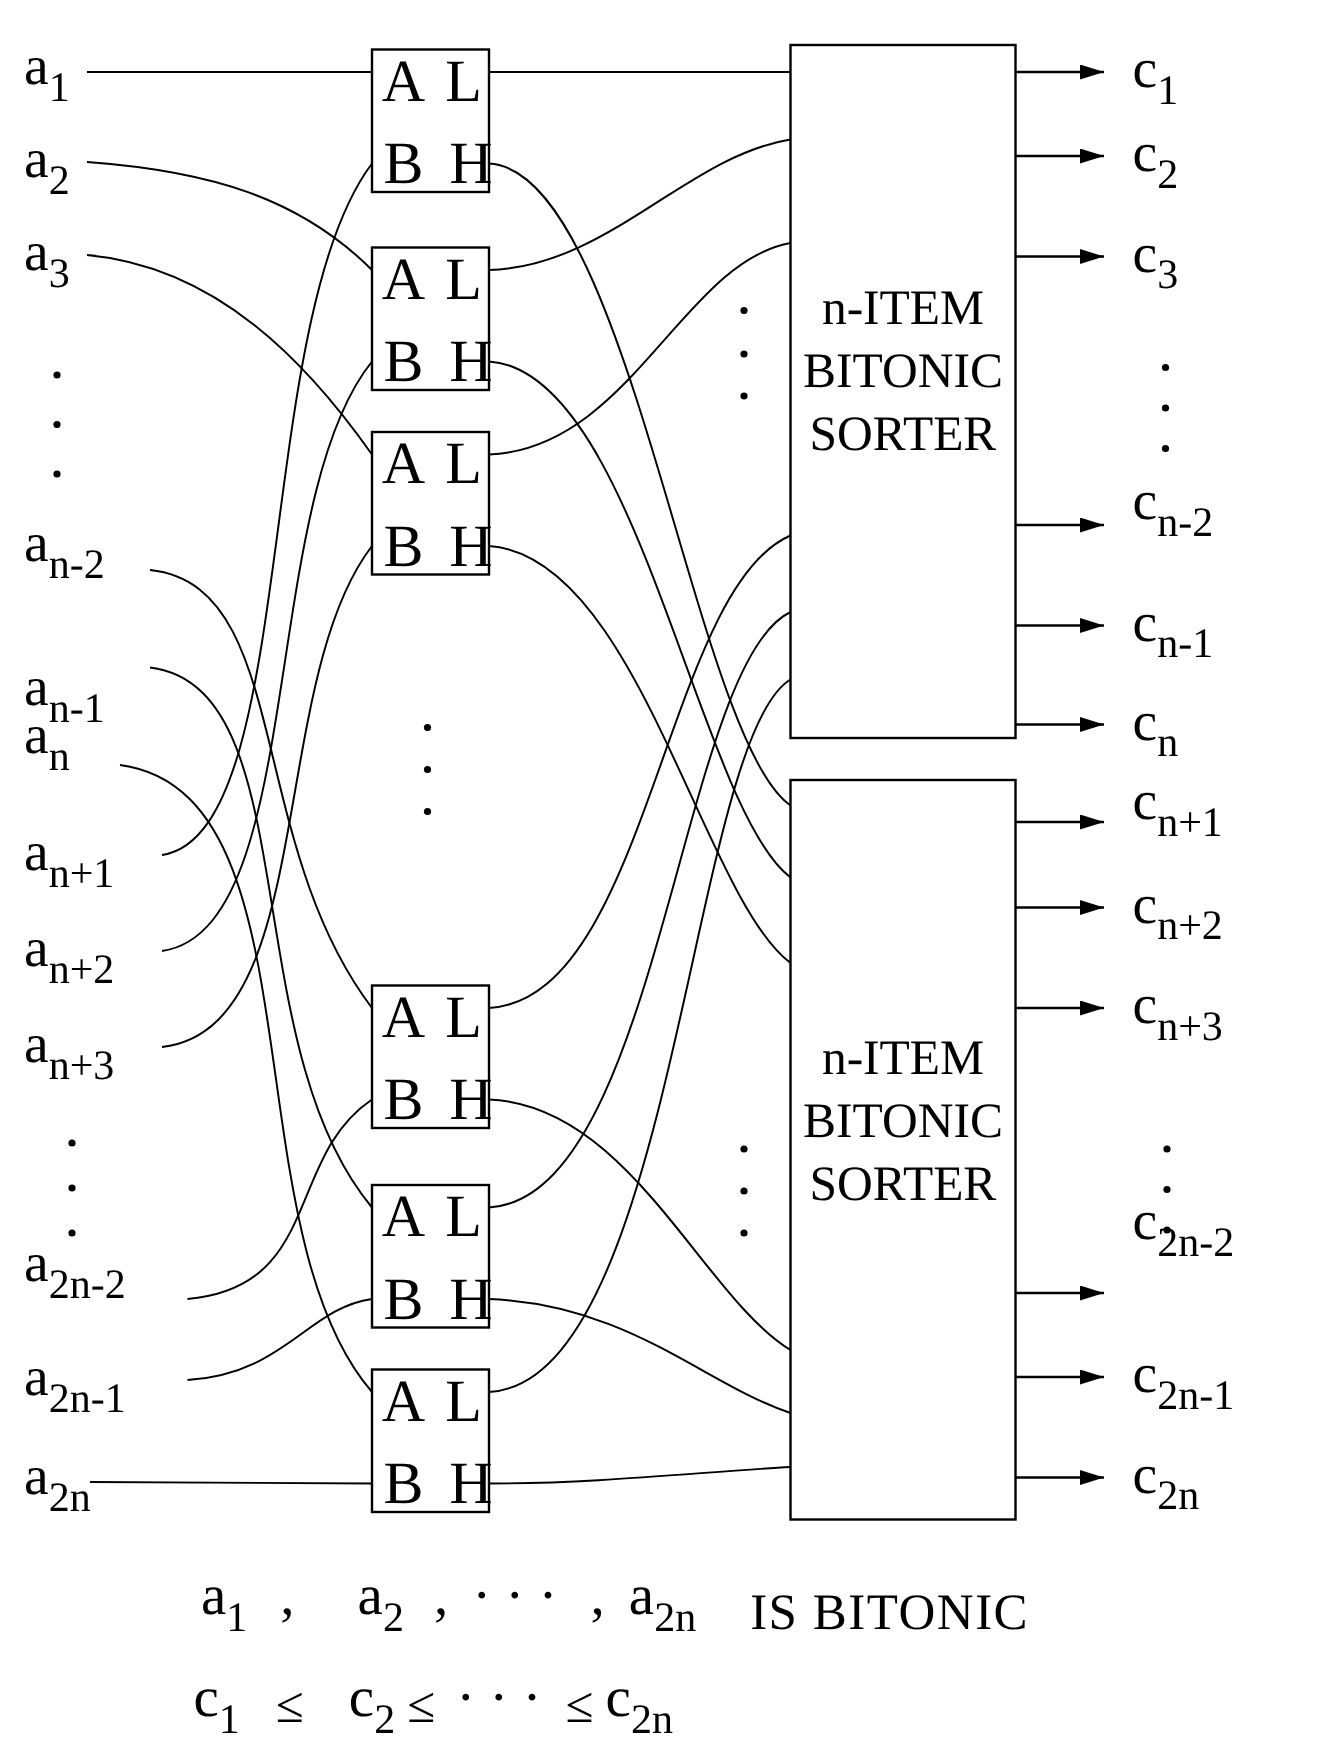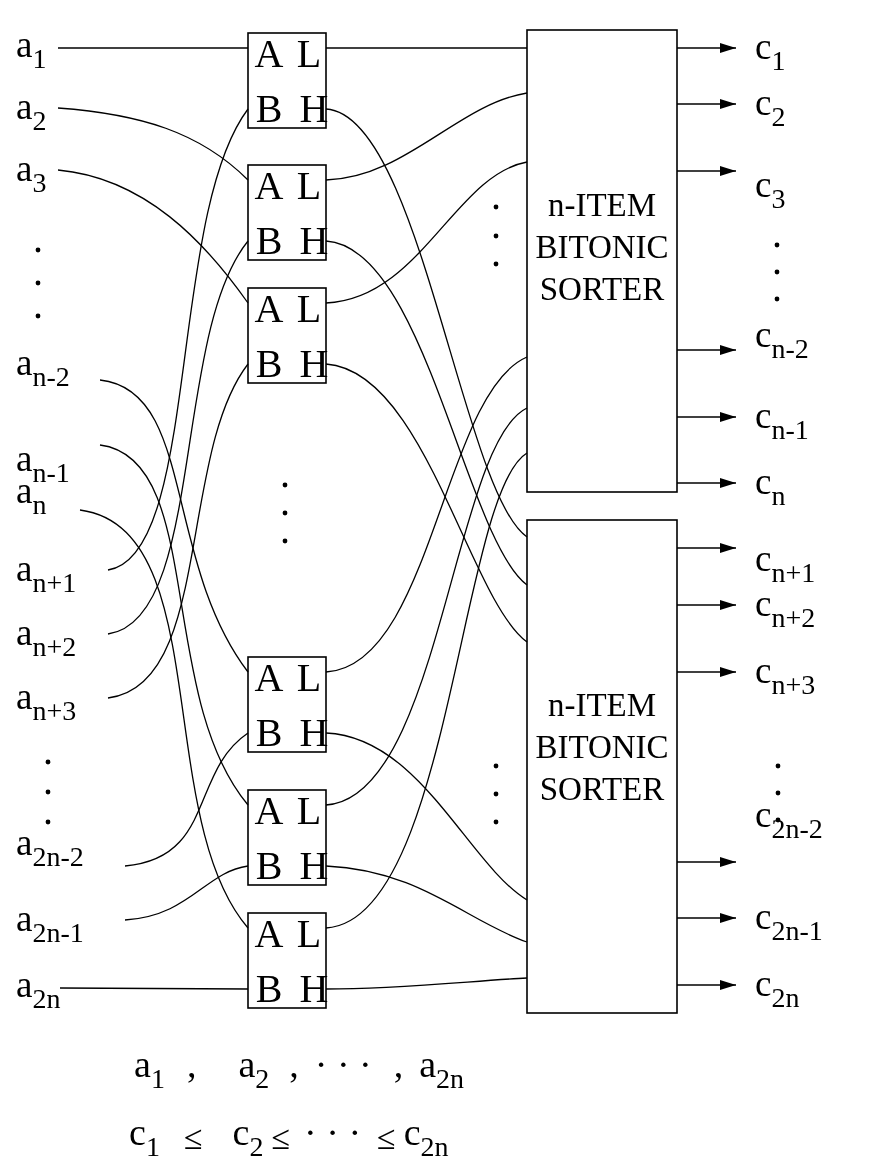--- a/index.html
+++ b/index.html
@@ -178,39 +178,40 @@
   <div class="lbl in" style="top:472px"><span>a</span><span class="sub">n</span></div>
   <div class="lbl in" style="top:550px"><span>a</span><span class="sub">n+1</span></div>
   <div class="lbl in" style="top:614px"><span>a</span><span class="sub">n+2</span></div>
   <div class="lbl in" style="top:678px"><span>a</span><span class="sub">n+3</span></div>
   <div class="lbl in" style="top:824px"><span>a</span><span class="sub">2n-2</span></div>
   <div class="lbl in" style="top:900px"><span>a</span><span class="sub">2n-1</span></div>
   <div class="lbl in" style="top:966px"><span>a</span><span class="sub">2n</span></div>
 
   <div class="lbl out" style="top:28px"><span>c</span><span class="sub">1</span></div>
   <div class="lbl out" style="top:84px"><span>c</span><span class="sub">2</span></div>
-  <div class="lbl out" style="top:166px"><span>c</span><span class="sub">3</span></div>
+  <div class="lbl out" style="top:151px"><span>c</span><span class="sub">3</span></div>
   <div class="lbl out" style="top:316px"><span>c</span><span class="sub">n-2</span></div>
   <div class="lbl out" style="top:397px"><span>c</span><span class="sub">n-1</span></div>
   <div class="lbl out" style="top:463px"><span>c</span><span class="sub">n</span></div>
-  <div class="lbl out" style="top:540px"><span>c</span><span class="sub">n+1</span></div>
+  <div class="lbl out" style="top:516px"><span>c</span><span class="sub">n+1</span></div>
   <div class="lbl out" style="top:585px"><span>c</span><span class="sub">n+2</span></div>
   <div class="lbl out" style="top:652px"><span>c</span><span class="sub">n+3</span></div>
   <div class="lbl out" style="top:796px"><span>c</span><span class="sub">2n-2</span></div>
   <div class="lbl out" style="top:898px"><span>c</span><span class="sub">2n-1</span></div>
   <div class="lbl out" style="top:965px"><span>c</span><span class="sub">2n</span></div>
 
   <div class="cap-row" style="left:134px; top:1042px;">
     <span class="cap-item"><span>a</span><span class="sub">1</span></span>
     <span class="cap-item" style="margin-left:22px">,</span>
     <span class="cap-item" style="margin-left:42px"><span>a</span><span class="sub">2</span></span>
     <span class="cap-item" style="margin-left:20px">,</span>
     <span class="cap-item" style="margin-left:16px">· · ·</span>
     <span class="cap-item" style="margin-left:22px">,</span>
     <span class="cap-item" style="margin-left:16px"><span>a</span><span class="sub">2n</span></span>
+    <span class="cap-item statement" style="margin-left:36px">IS BITONIC</span>
   </div>
 
   <div class="cap-row" style="left:129px; top:1110px;">
     <span class="cap-item"><span>c</span><span class="sub">1</span></span>
     <span class="cap-item le" style="margin-left:24px">≤</span>
     <span class="cap-item" style="margin-left:30px"><span>c</span><span class="sub">2</span></span>
     <span class="cap-item le" style="margin-left:8px">≤</span>
     <span class="cap-item" style="margin-left:14px">· · ·</span>
     <span class="cap-item le" style="margin-left:16px">≤</span>
     <span class="cap-item" style="margin-left:8px"><span>c</span><span class="sub">2n</span></span>

